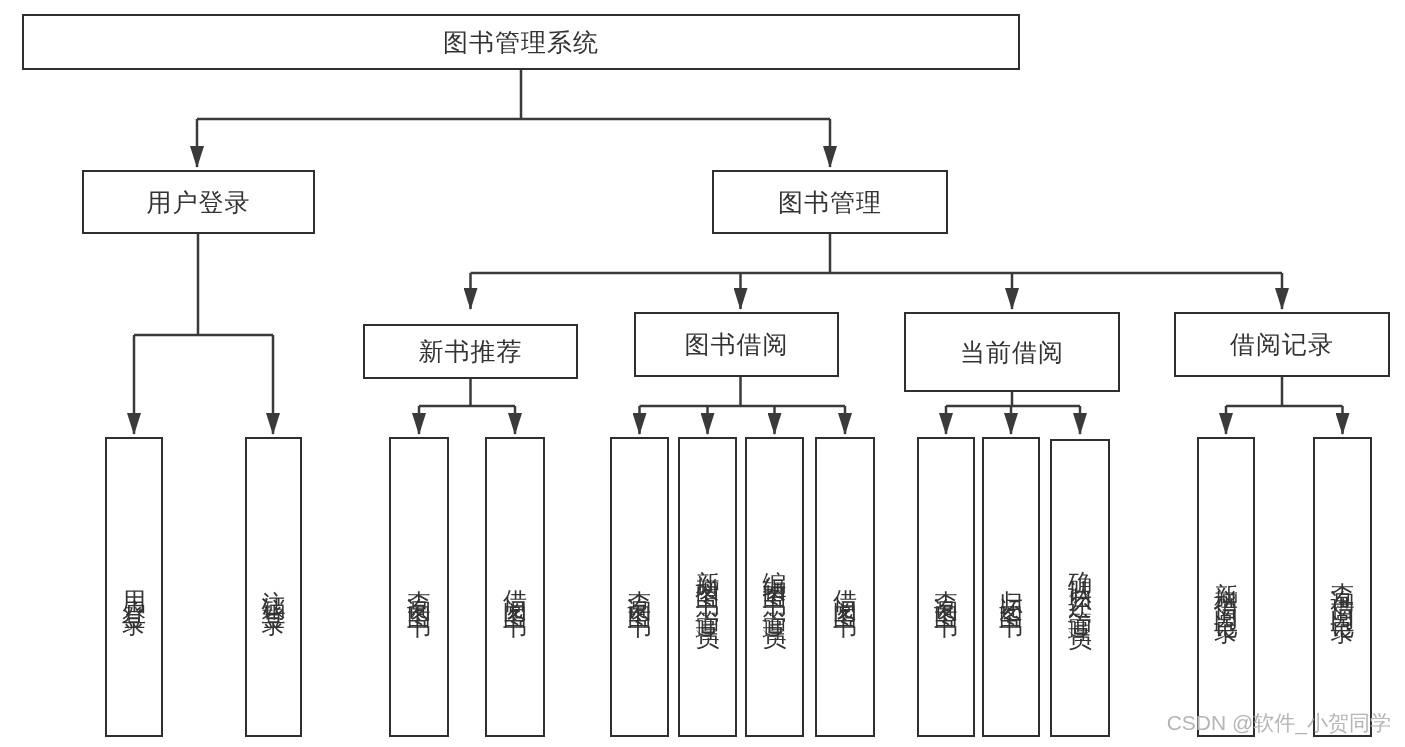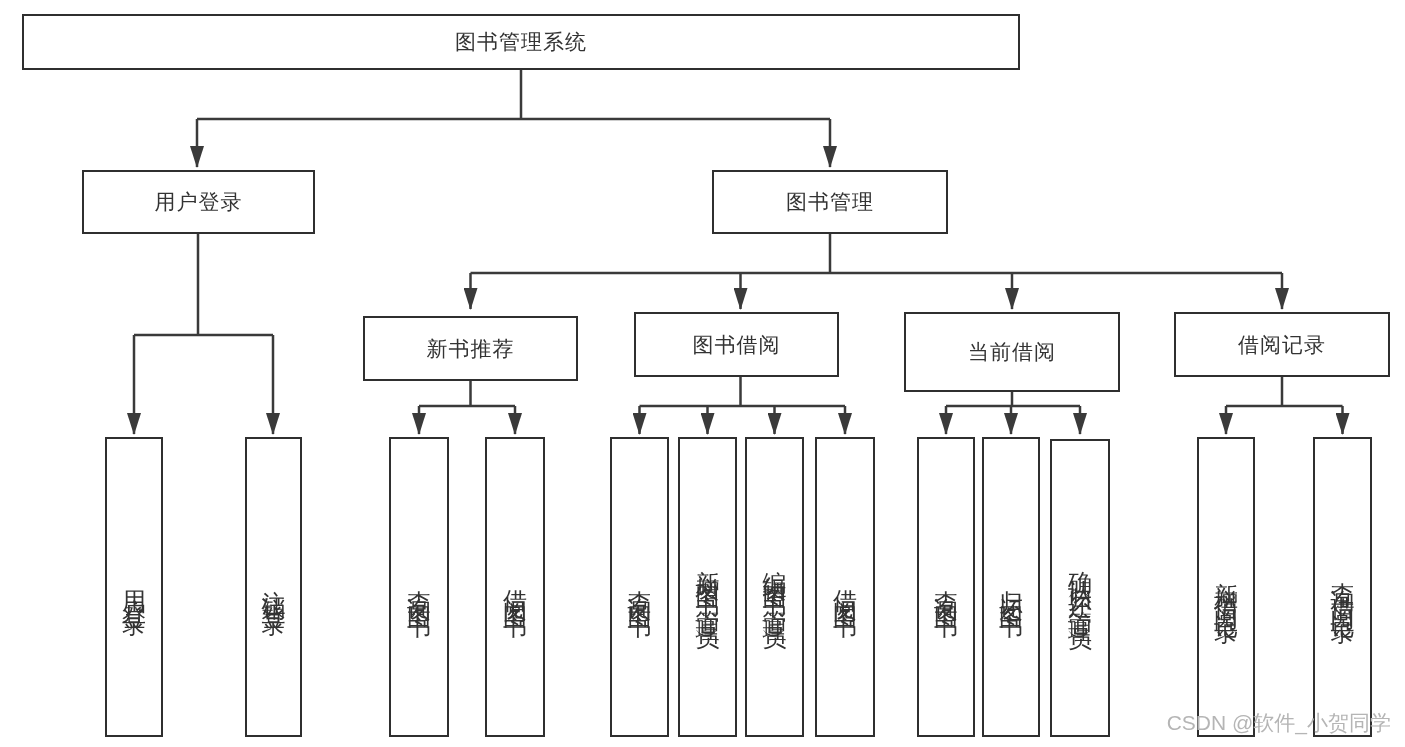--- a/index.html
+++ b/index.html
@@ -25,21 +25,21 @@
     position: absolute;
     box-sizing: border-box;
     background: var(--background, #ffffff);
     border: 2px solid var(--border, #2f2f2f);
     display: flex;
     align-items: center;
     justify-content: center;
     z-index: 1;
   }
   .h-label {
-    font-size: 21px;
+    font-size: 25px;
     color: var(--text, #333333);
     letter-spacing: 1px;
     white-space: nowrap;
   }
   .v-label {
     writing-mode: vertical-rl;
     text-orientation: mixed;
     font-size: 24px;
     line-height: 1;
     letter-spacing: 8px;
@@ -108,21 +108,21 @@
     <span class="h-label">图书管理系统</span>
   </div>
 
   <div class="box" style="left:82px;top:170px;width:233px;height:64px">
     <span class="h-label">用户登录</span>
   </div>
   <div class="box" style="left:712px;top:170px;width:236px;height:64px">
     <span class="h-label">图书管理</span>
   </div>
 
-  <div class="box" style="left:363px;top:316px;width:215px;height:65px">
+  <div class="box" style="left:363px;top:324px;width:215px;height:55px">
     <span class="h-label">新书推荐</span>
   </div>
   <div class="box" style="left:634px;top:312px;width:205px;height:65px">
     <span class="h-label">图书借阅</span>
   </div>
   <div class="box" style="left:904px;top:312px;width:216px;height:80px">
     <span class="h-label">当前借阅</span>
   </div>
   <div class="box" style="left:1174px;top:312px;width:216px;height:65px">
     <span class="h-label">借阅记录</span>

